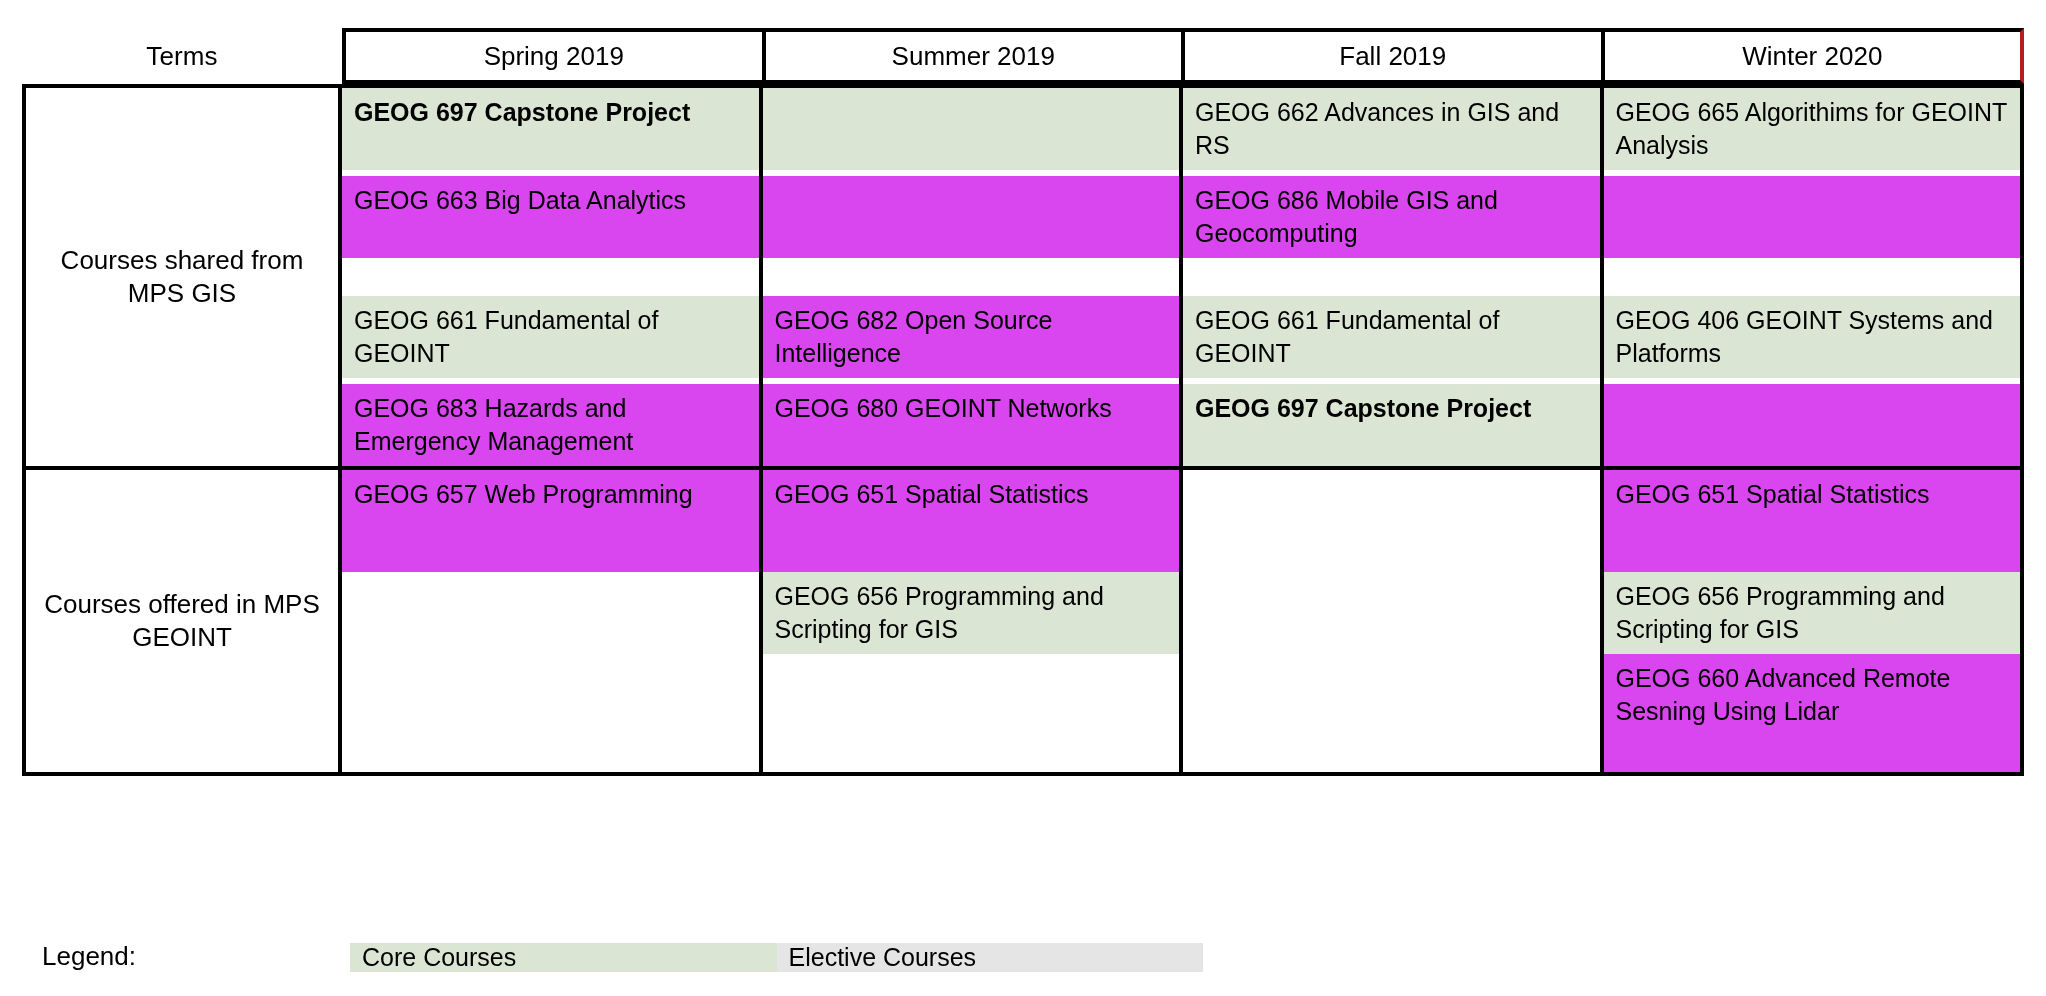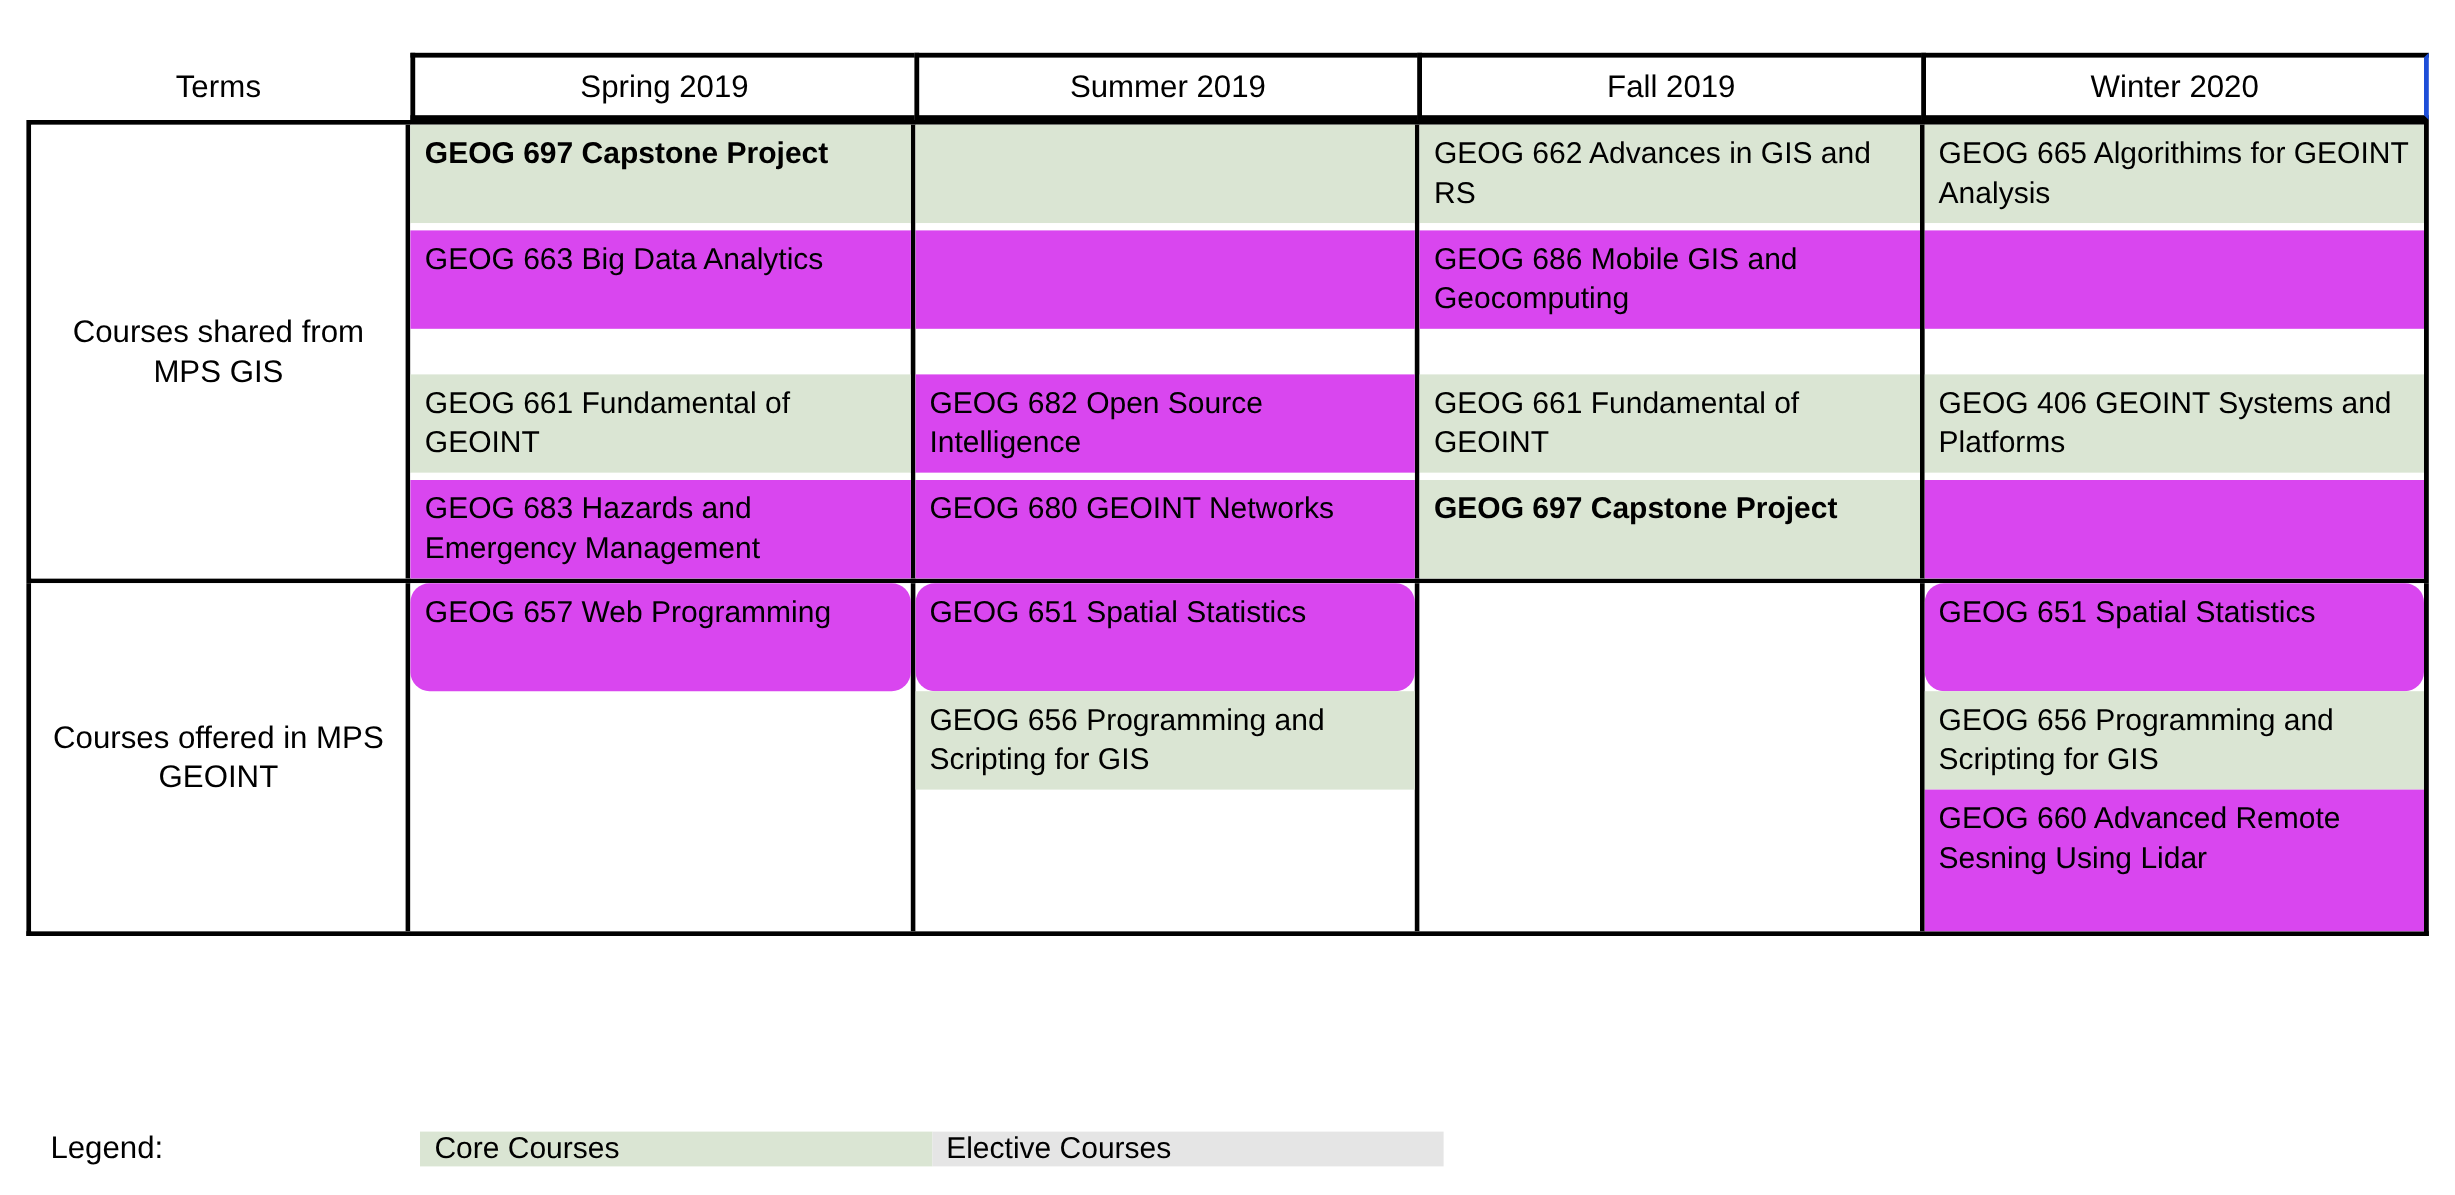--- a/index.html
+++ b/index.html
@@ -20,21 +20,21 @@
     position: relative;
     width: 2046px;
     height: 996px;
     box-sizing: border-box;
   }
 
   
   .grid {
     position: absolute;
     left: 22px;
-    top: 44px;
+    top: 28px;
     width: 2002px;
   }
 
   .header-row {
     display: flex;
     height: 56px;
     margin-left: 0;
   }
 
   .term-label-cell {
@@ -54,21 +54,21 @@
     align-items: center;
     justify-content: center;
     font-size: 26px;
     box-sizing: border-box;
     border-left: 4px solid #000;
     border-top: 4px solid #000;
     border-bottom: 4px solid #000;
     background: #ffffff;
   }
   .term-head.last {
-    border-right: 4px solid #1d4ed8;
+    border-right: 4px solid #b91c1c;
   }
 
   
   .section {
     display: flex;
     box-sizing: border-box;
     border-left: 4px solid #000;
     border-right: 4px solid #000;
     border-bottom: 4px solid #000;
   }
@@ -118,21 +118,21 @@
   .cell.blank { background: transparent; }
   .cell.bold { font-weight: bold; }
 
   
   .h-a { height: 82px; }      
   .h-b { height: 82px; }      
   .h-gap { height: 38px; }    
   .h-c { height: 82px; }      
   .h-d { height: 82px; }      
 
-  .s2-a { height: 90px; border-radius: 16px; }
+  .s2-a { height: 102px; }
   .s2-b { height: 82px; }
   .s2-c { height: 118px; }
 
   .rowgap { height: 6px; background: #ffffff; }
 
   
   .legend {
     position: absolute;
     left: 30px;
     top: 916px;

